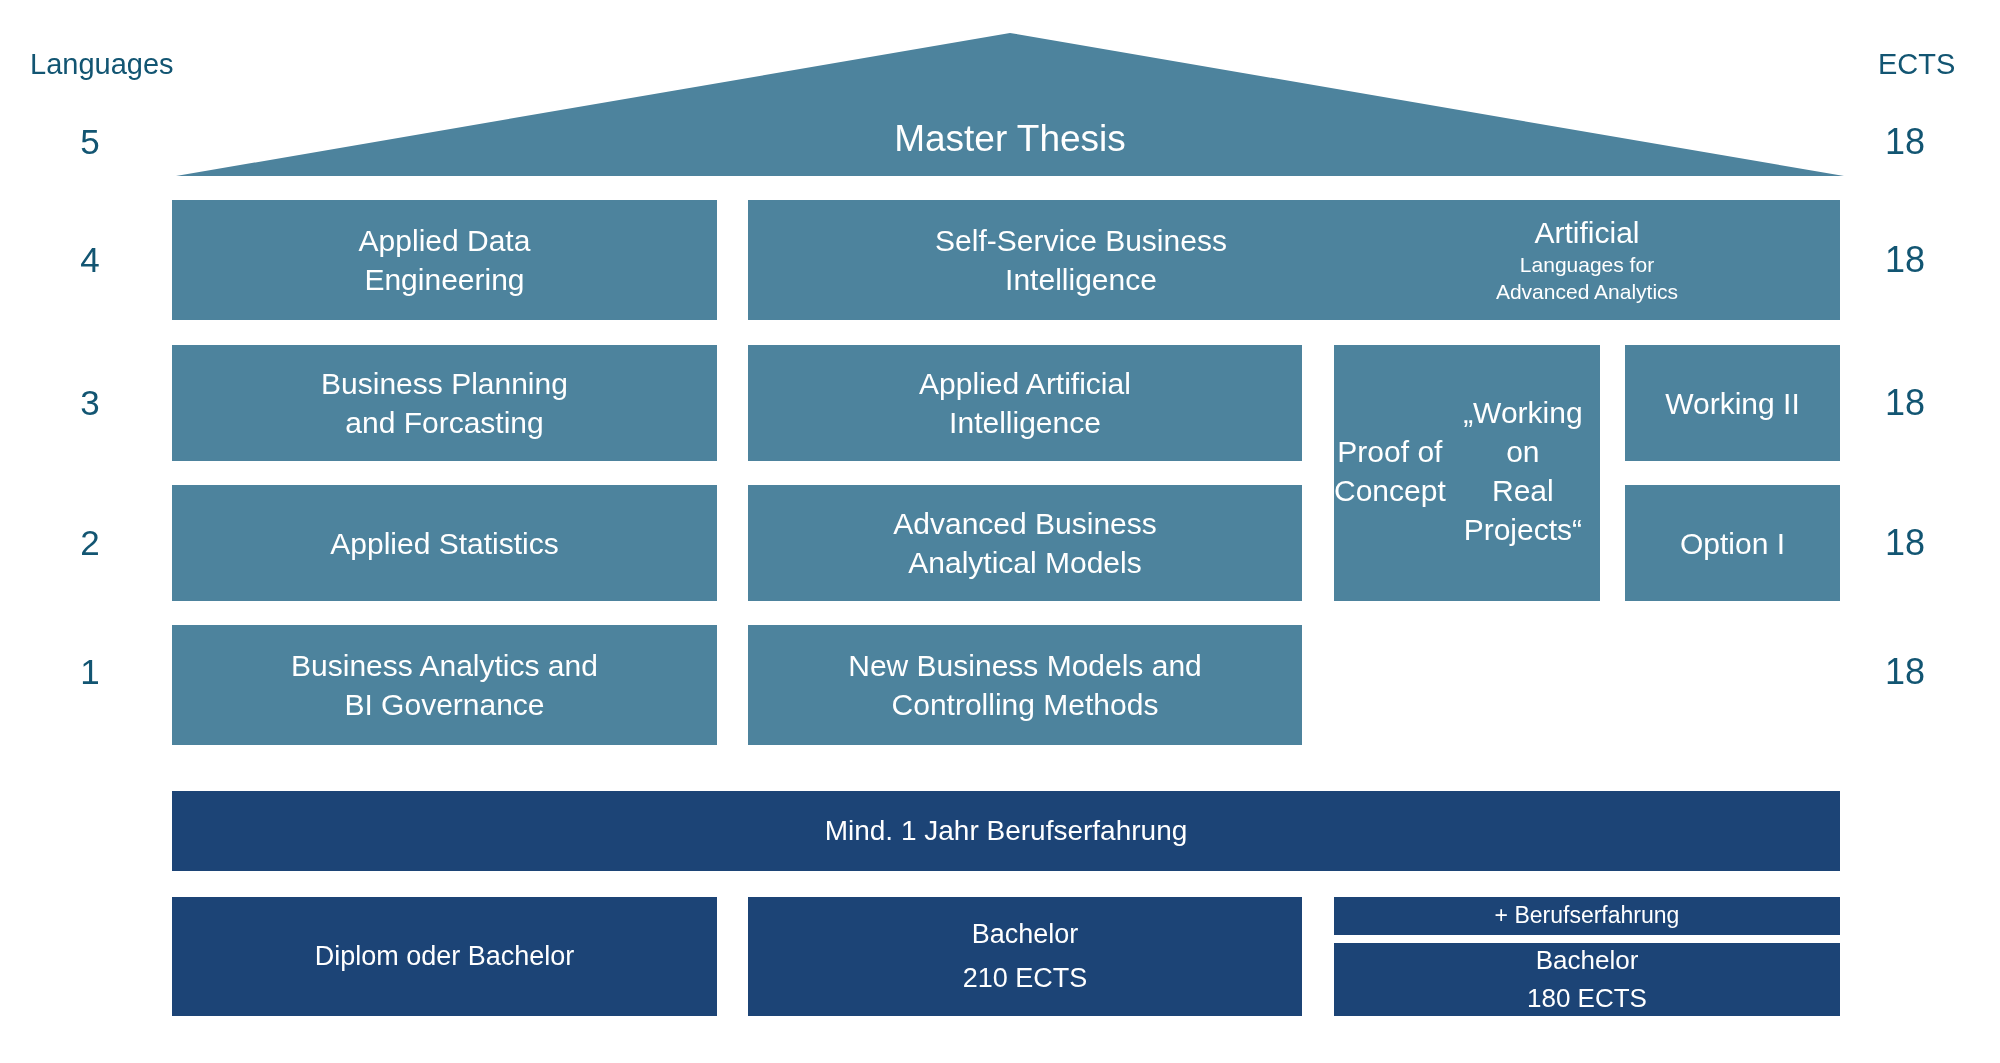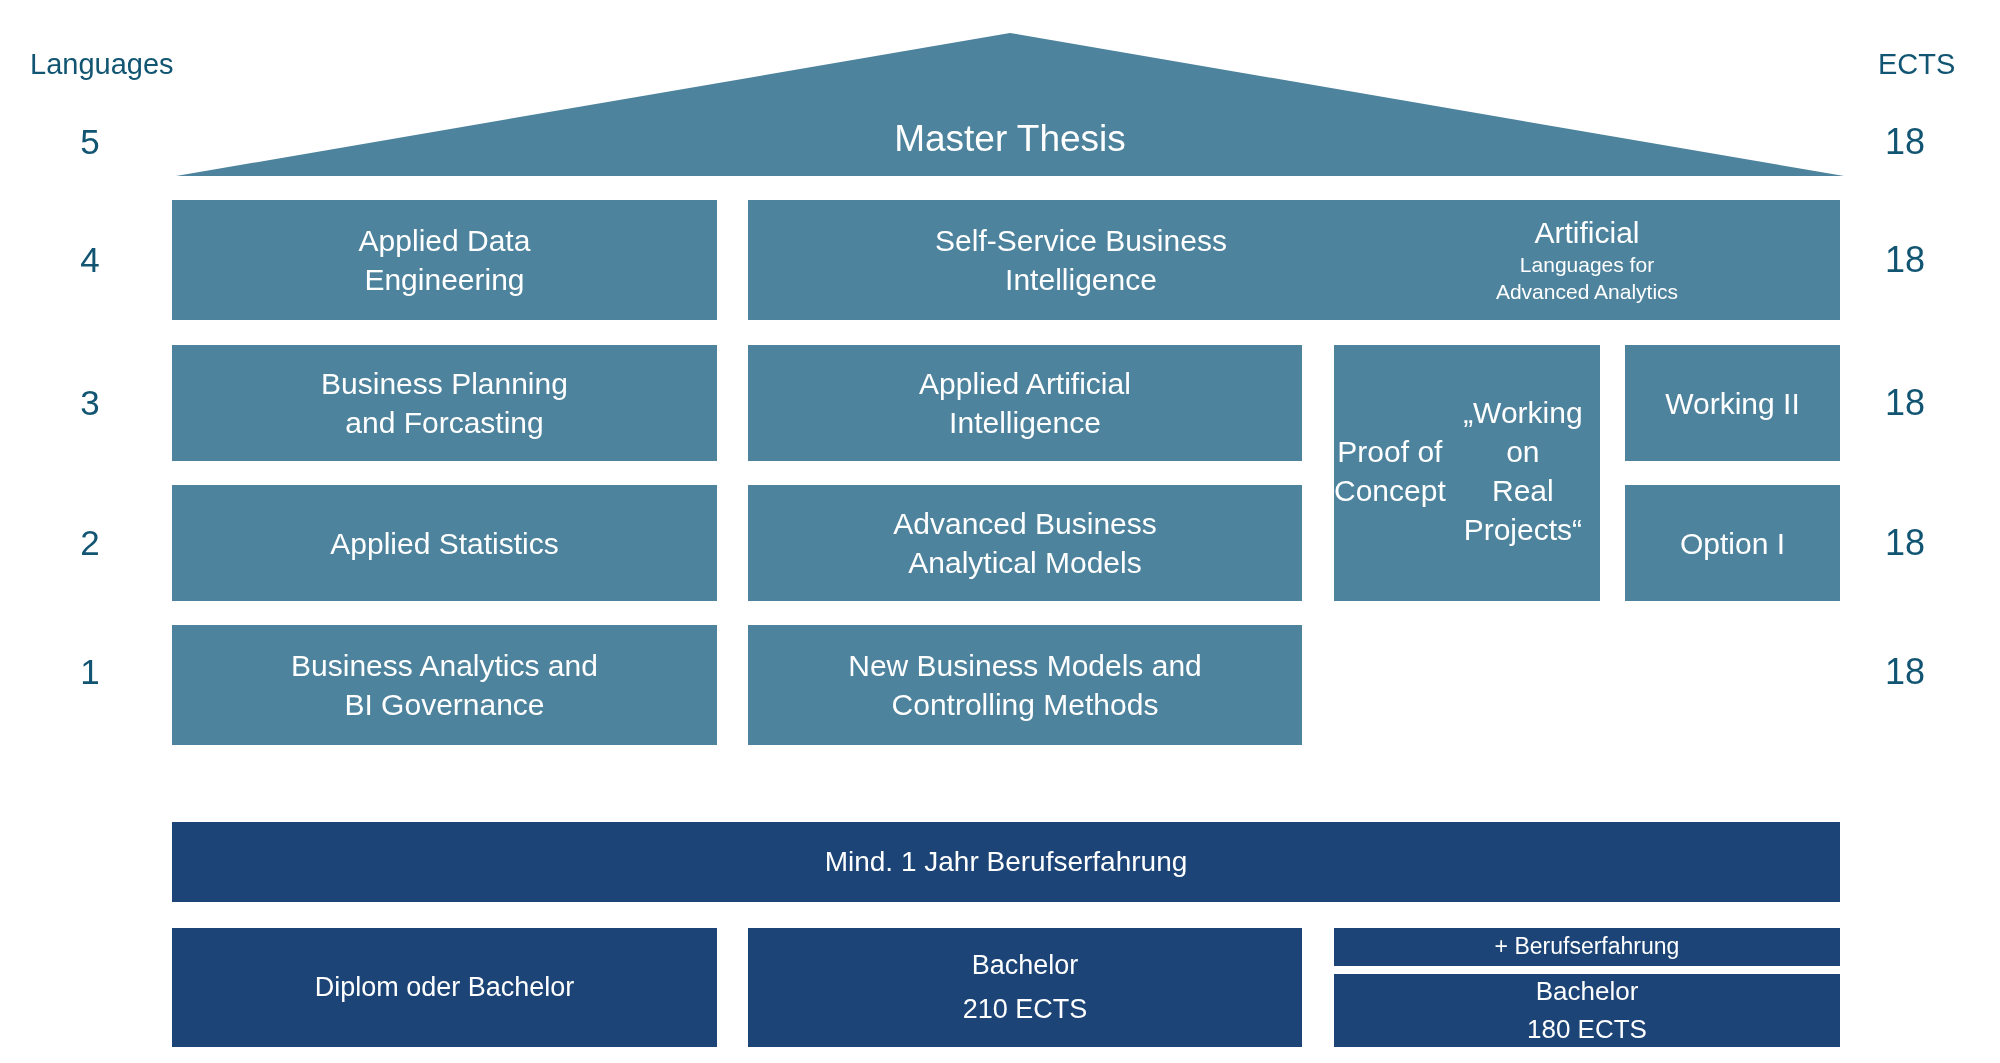--- a/index.html
+++ b/index.html
@@ -53,21 +53,21 @@
     color:var(--box-text);
     display:flex;
     align-items:center;
     justify-content:center;
     text-align:center;
     white-space:pre-line;
     font-size:30px;
     line-height:1.3;
     font-weight:400;
   }
-  .box.navy{background:var(--foundation-box);margin-top:31px;}
+  .box.navy{background:var(--foundation-box);}
   .box.stack{
     flex-direction:row;
     justify-content:space-between;
     padding:16px 0 20px 0;
     box-sizing:border-box;
   }
   .box.multiline-title{flex-direction:column;line-height:1.25;}
   .sub-lines{font-size:21px;line-height:1.28;}
   .exp-bar{font-size:28px;}
   .entry{font-size:27px;line-height:1.6;}

